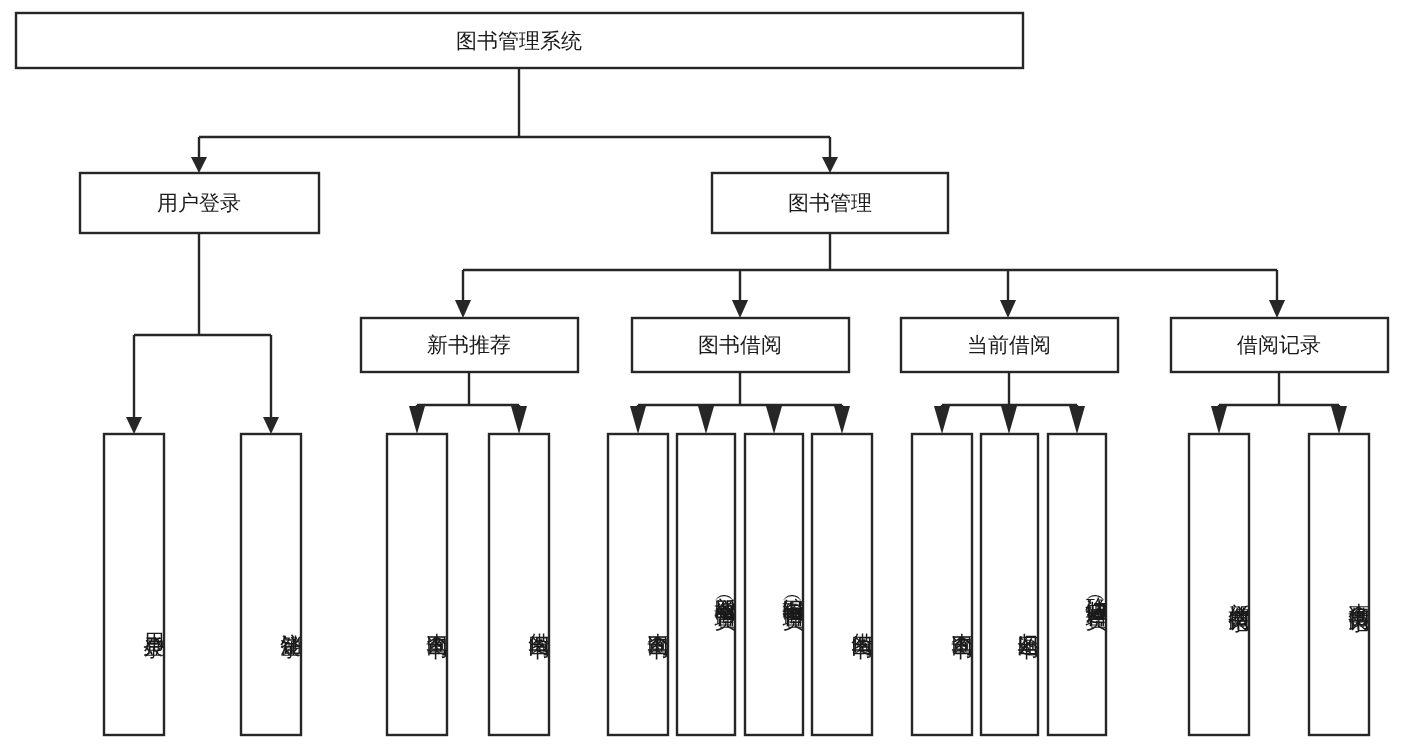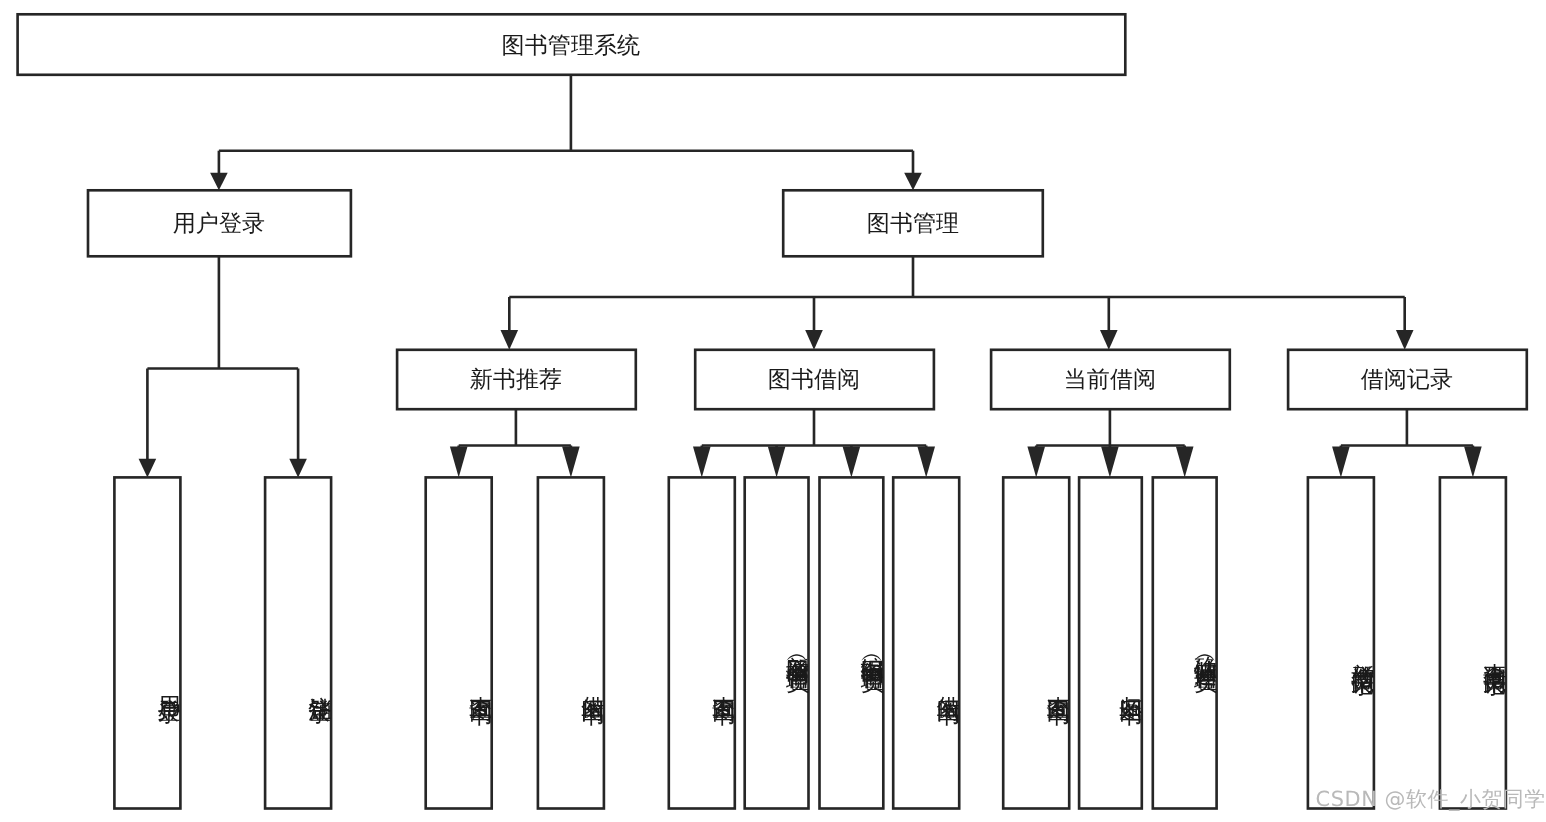--- a/index.html
+++ b/index.html
@@ -204,15 +204,14 @@
   <div class="vert-label" style="left:745px; top:442px; width:58px; height:293px;">编辑图书（管理员）</div>
   <div class="vert-label" style="left:812px; top:505px; width:60px; height:230px;">借阅图书</div>
 
   <div class="vert-label" style="left:912px; top:505px; width:60px; height:230px;">查询图书</div>
   <div class="vert-label" style="left:981px; top:505px; width:57px; height:230px;">归还图书</div>
   <div class="vert-label" style="left:1048px; top:442px; width:58px; height:293px;">确认归还（管理员）</div>
 
   <div class="vert-label" style="left:1189px; top:448px; width:60px; height:287px;">新增借阅记录</div>
   <div class="vert-label" style="left:1309px; top:448px; width:60px; height:287px;">查询借阅记录</div>
 
-  <div class="watermark" style="left:1196px; top:714px;">CSDN @软件_小贺同学</div>
 
 </div>
 
 </body></html>

